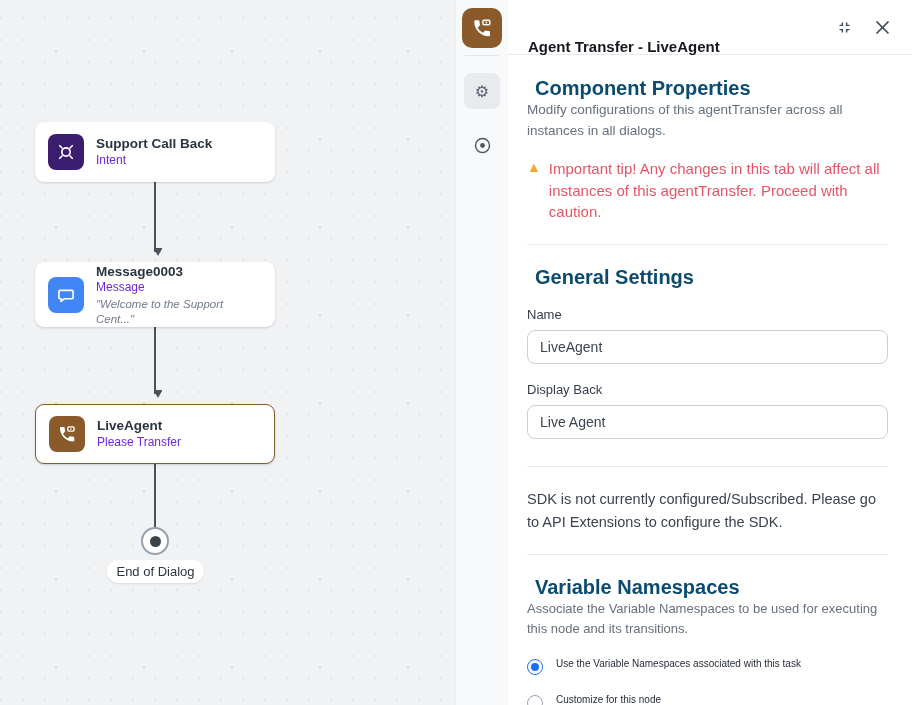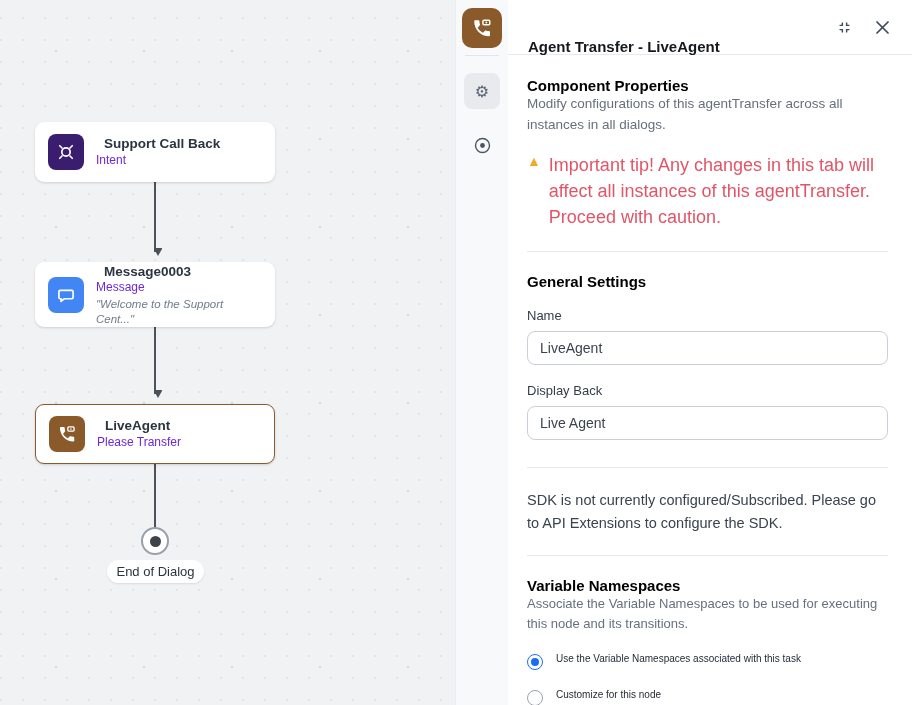--- a/index.html
+++ b/index.html
@@ -19,21 +19,21 @@
   .node { position:absolute; left:35px; width:240px; background:#fff; border-radius:9px;
     box-shadow:0 1px 3px rgba(16,24,40,.10), 0 1px 2px rgba(16,24,40,.06);
     display:flex; align-items:center; padding:12px 13px; gap:12px; cursor:pointer; }
   .node.selected { border:1.5px solid #8a5a2b; }
   .node-icon { width:36px; height:36px; border-radius:8px; flex:none;
     display:flex; align-items:center; justify-content:center; }
   .node-icon.intent { background:#3a1d6e; }
   .node-icon.message { background:#4285f4; }
   .node-icon.agent { background:#8a5a2b; }
   .node-text { display:flex; flex-direction:column; line-height:1.3; }
-  .node-title { font-size:13.5px; font-weight:700; color:#2b3440;margin-left:8px; }
+  .node-title { font-size:13.5px; font-weight:700; color:#2b3440; }
   .node-sub { font-size:12px; color:#6d28d9; }
   .node-quote { font-size:11.5px; font-style:italic; color:#717c89; margin-top:1px; }
 
   .end-node { position:absolute; left:141px; top:527px; width:28px; height:28px;
     border-radius:50%; background:#fff; border:2px solid #98a1ab;
     display:flex; align-items:center; justify-content:center; cursor:pointer; }
   .end-dot { width:11px; height:11px; border-radius:50%; background:#3c434b; }
   .end-label { position:absolute; left:107px; top:560px; width:97px; text-align:center;
     background:#fff; border-radius:13px; padding:4px 0; font-size:13px; color:#2b3440;
     box-shadow:0 1px 2px rgba(16,24,40,.10); }
@@ -52,25 +52,25 @@
   
   .panel { flex:1; background:#fff; display:flex; flex-direction:column; }
   .panel-header { height:55px; border-bottom:1px solid #e7e9ec; display:flex;
     align-items:center; padding:0 20px; flex:none; }
   .panel-title { font-size:15px; font-weight:700; color:#15181e;margin-top:38px; }
   .header-actions { margin-left:auto; display:flex; align-items:center; gap:18px; }
   .icon-btn { width:20px; height:20px; display:flex; align-items:center; justify-content:center;
     cursor:pointer; color:#3f4a5c; }
 
   .panel-body { padding:22px 24px 0 19px; overflow:hidden; }
-  .section-heading { font-size:15px; font-weight:700; color:#000000; }
+  .section-heading { font-size:20px; font-weight:700; color:#0c4a6e;margin-left:8px; }
   .body-text { font-size:13.5px; color:#66707d; line-height:1.55; max-width:368px; }
   .warning-row { display:flex; gap:8px; margin-top:16px; align-items:flex-start; }
   .warning-icon { color:#f0a929; font-size:14px; line-height:1.4; flex:none; }
-  .warning-text { font-size:18px; color:#e25568; line-height:1.45; max-width:340px; }
+  .warning-text { font-size:15px; color:#e25568; line-height:1.45; max-width:340px; }
   .divider { height:1px; background:#e7e9ec; margin:21px 0; }
   .field-label { font-size:13px; color:#333d4a; margin:18px 0 8px 0; }
   .text-input { width:361px; height:34px; border:1px solid #c9d0d8; border-radius:8px;
     padding:0 12px; font-size:14px; color:#3a4350; background:#fff; outline:none;
     font-family:"Liberation Sans","DejaVu Sans",sans-serif; }
   .sdk-text { font-size:14.5px; color:#3a4350; line-height:1.55; max-width:380px; }
   .radio-row { display:flex; gap:13px; margin-top:18px; align-items:flex-start; cursor:pointer; }
   .radio { width:16px; height:16px; border-radius:50%; border:1.5px solid #9aa3ae; flex:none;
     margin-top:2px; display:flex; align-items:center; justify-content:center; background:#fff; }
   .radio.checked { border-color:#1b6ef3; }

